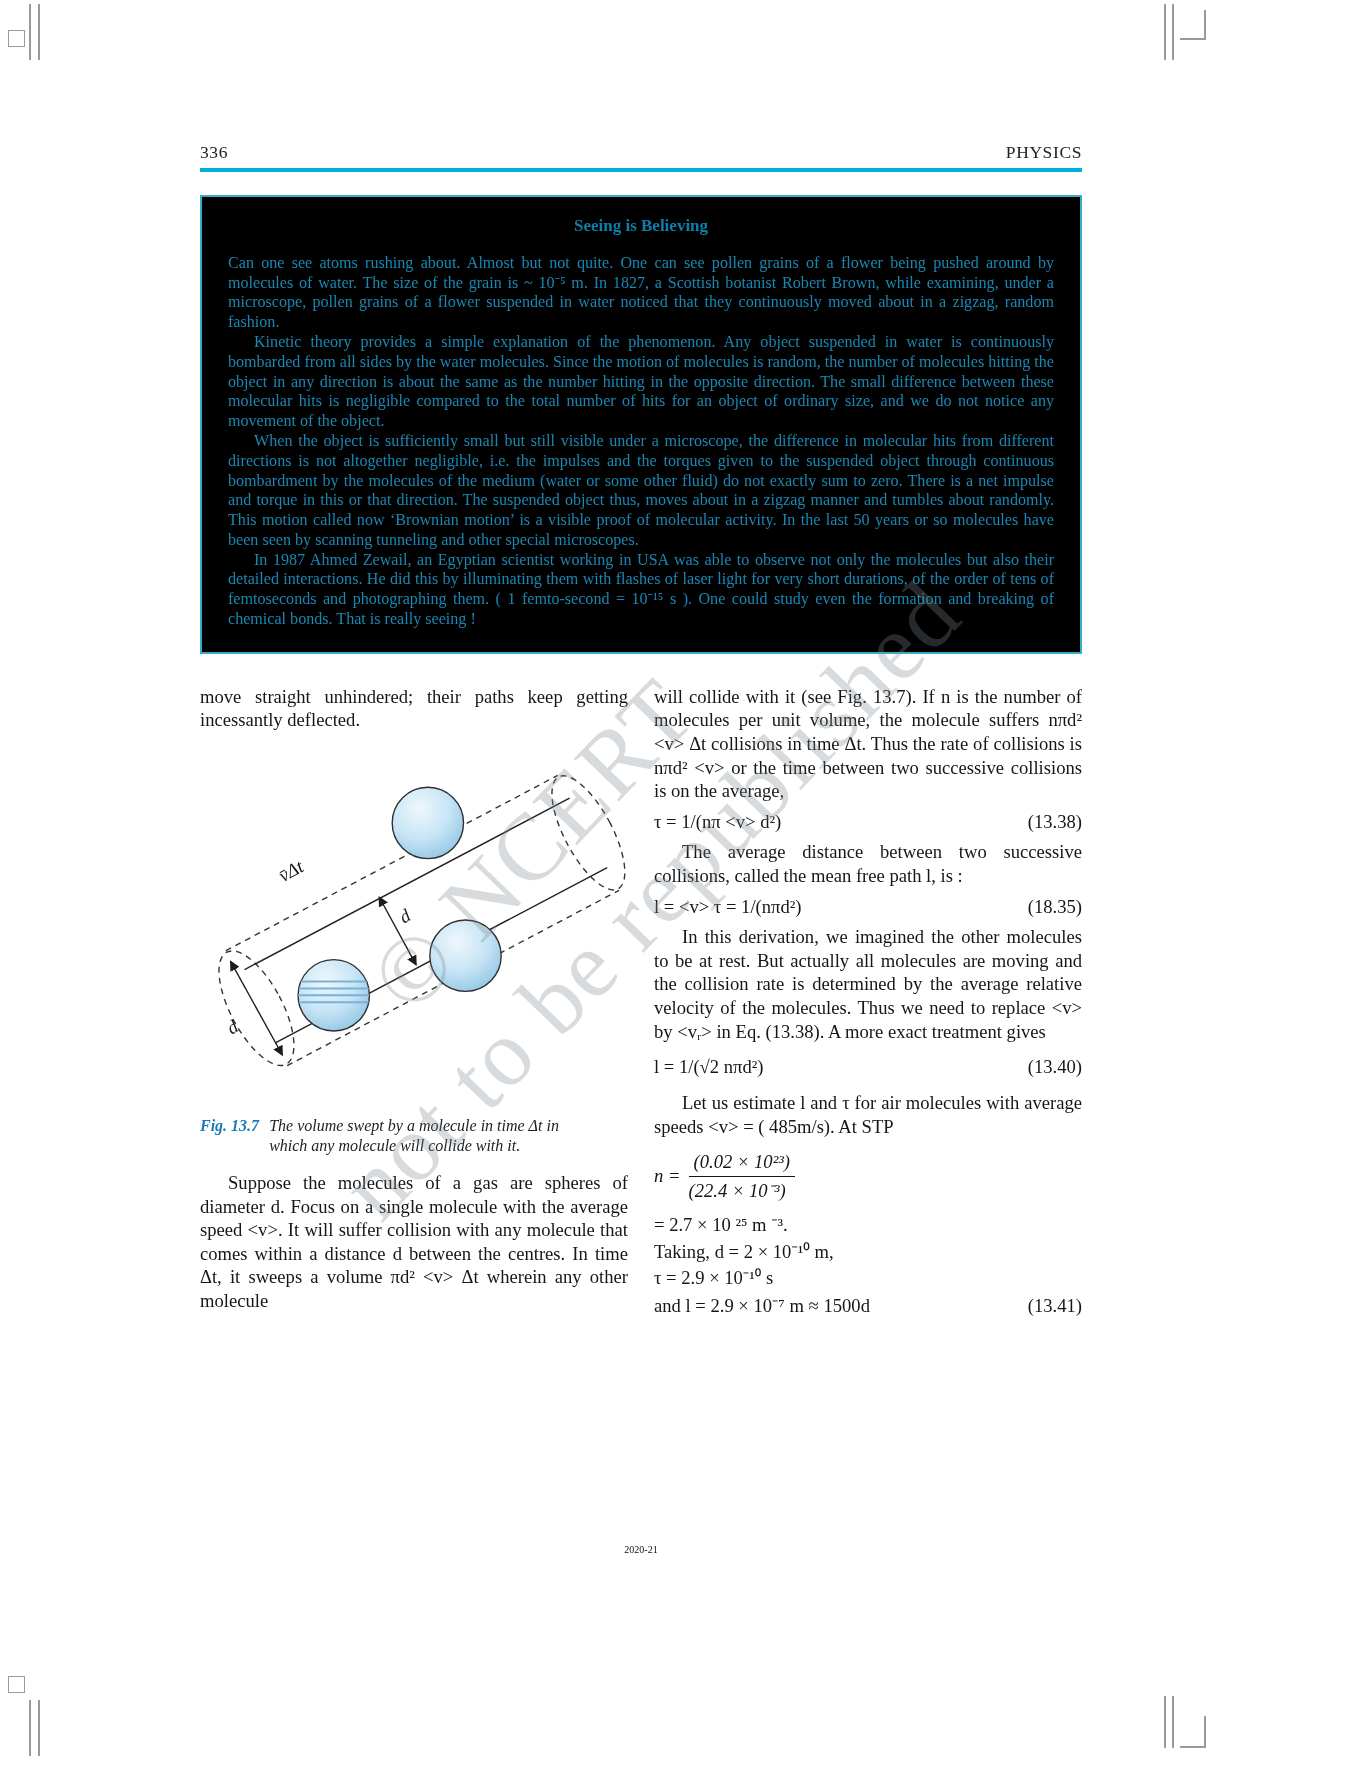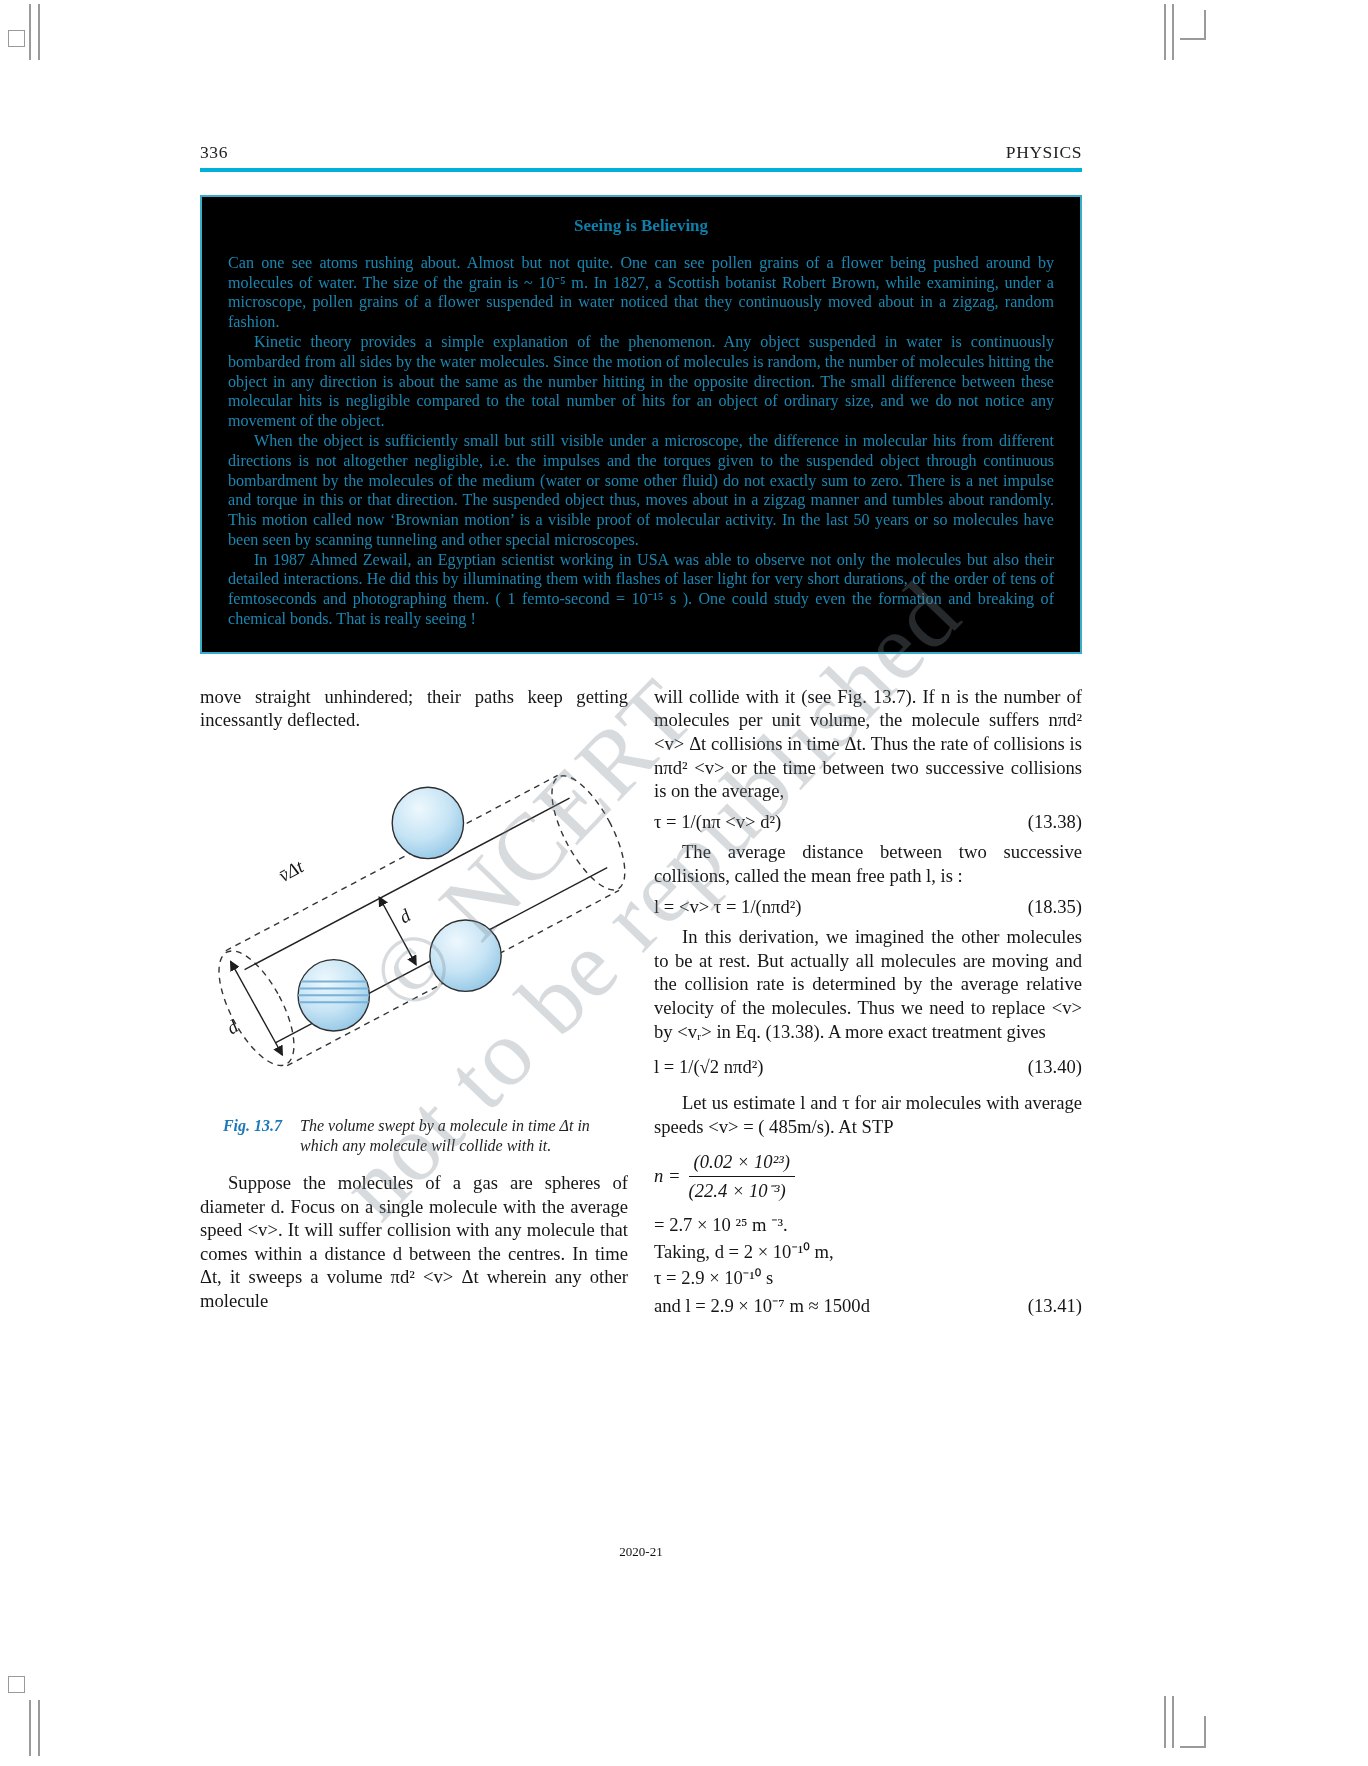--- a/index.html
+++ b/index.html
@@ -19,37 +19,37 @@
   .infobox p.first{text-indent:0}
 
   .columns{display:grid;grid-template-columns:428px 428px;column-gap:26px;margin-top:31px;
     font-size:18.6px;line-height:1.27;text-align:justify}
   p{margin:0}
   p.indent{text-indent:28px}
   .spacer-s{height:8px}
 
   figure{margin:12px 0 6px}
   figure svg{display:block}
-  figcaption{display:flex;gap:18px;justify-content:center;font-size:16px;font-style:italic;
+  figcaption{display:flex;gap:10px;font-size:16px;font-style:italic;
     margin-top:10px;line-height:1.28;text-align:left;color:#222}
   .figlabel{font-weight:bold;font-style:italic;color:#1d7ab8;white-space:nowrap}
   .cap{max-width:305px}
 
   .eqline{display:flex;justify-content:space-between;align-items:center;margin:7px 0}
   .eqnum{padding-left:8px}
   .eqexpr{}
   .results p{line-height:1.42}
 
   .fracline{display:flex;align-items:center;gap:8px;margin:12px 0 10px;font-style:italic}
   .frac{display:inline-flex;flex-direction:column;font-style:italic}
   .frac .num{border-bottom:1.6px solid #161616;padding:0 5px 2px}
   .frac .den{padding-top:2px}
 
   .pagefoot{position:absolute;left:200px;top:1544px;width:882px;text-align:center;
-    font-size:13px;color:#111}
+    font-size:10px;color:#111}
 
   .wm{position:absolute;white-space:nowrap;pointer-events:none;color:#7e8a92;opacity:.30;
     font-size:95px;letter-spacing:2px;z-index:6}
   .wm1{left:330px;top:803px;width:380px;text-align:center;transform:rotate(-46deg)}
   .wm2{left:200px;top:845px;width:900px;text-align:center;transform:rotate(-46deg)}
 
   .mark{position:absolute;background:#9a9a9a}
   .mark-sq{position:absolute;border:1.5px solid #9a9a9a;background:transparent;width:15px;height:15px}
 
   .svgtext{font-family:"Liberation Serif",serif;font-style:italic;font-size:19px;fill:#161616}

